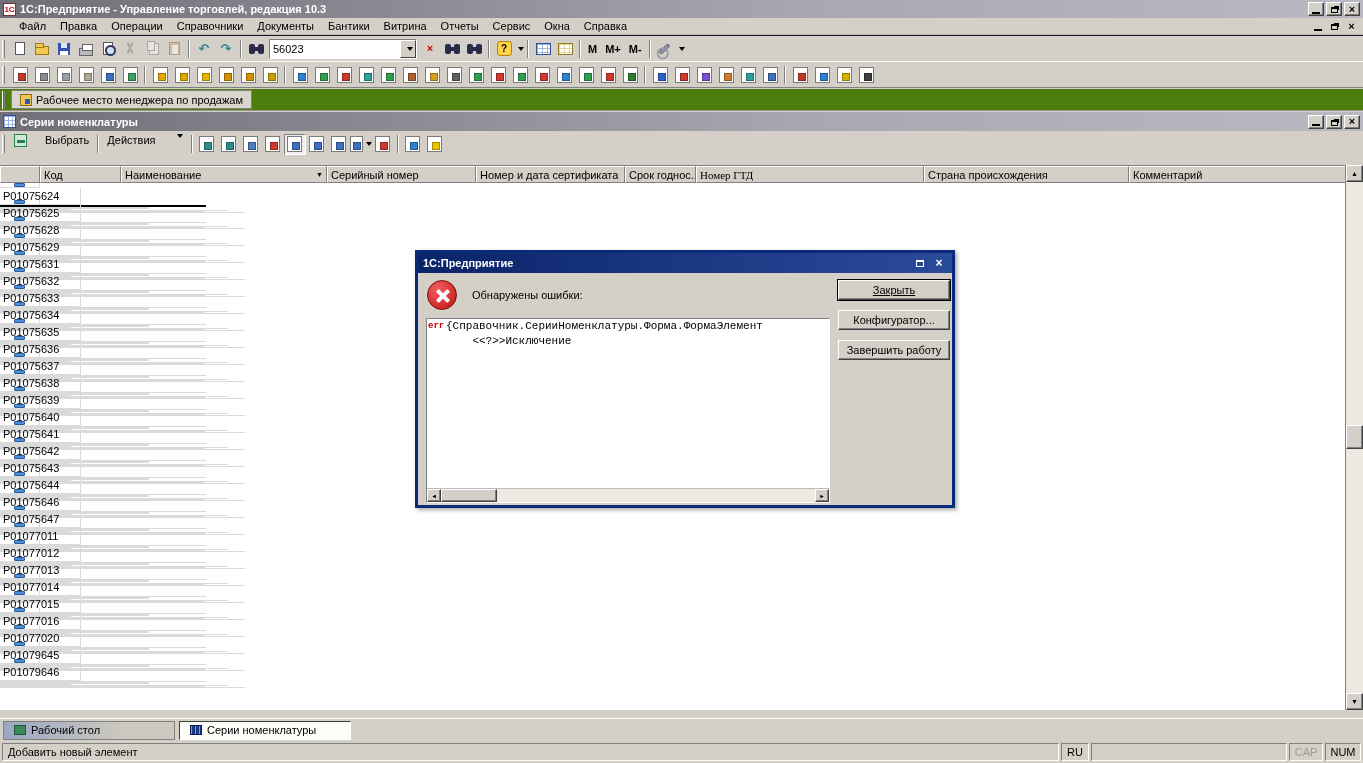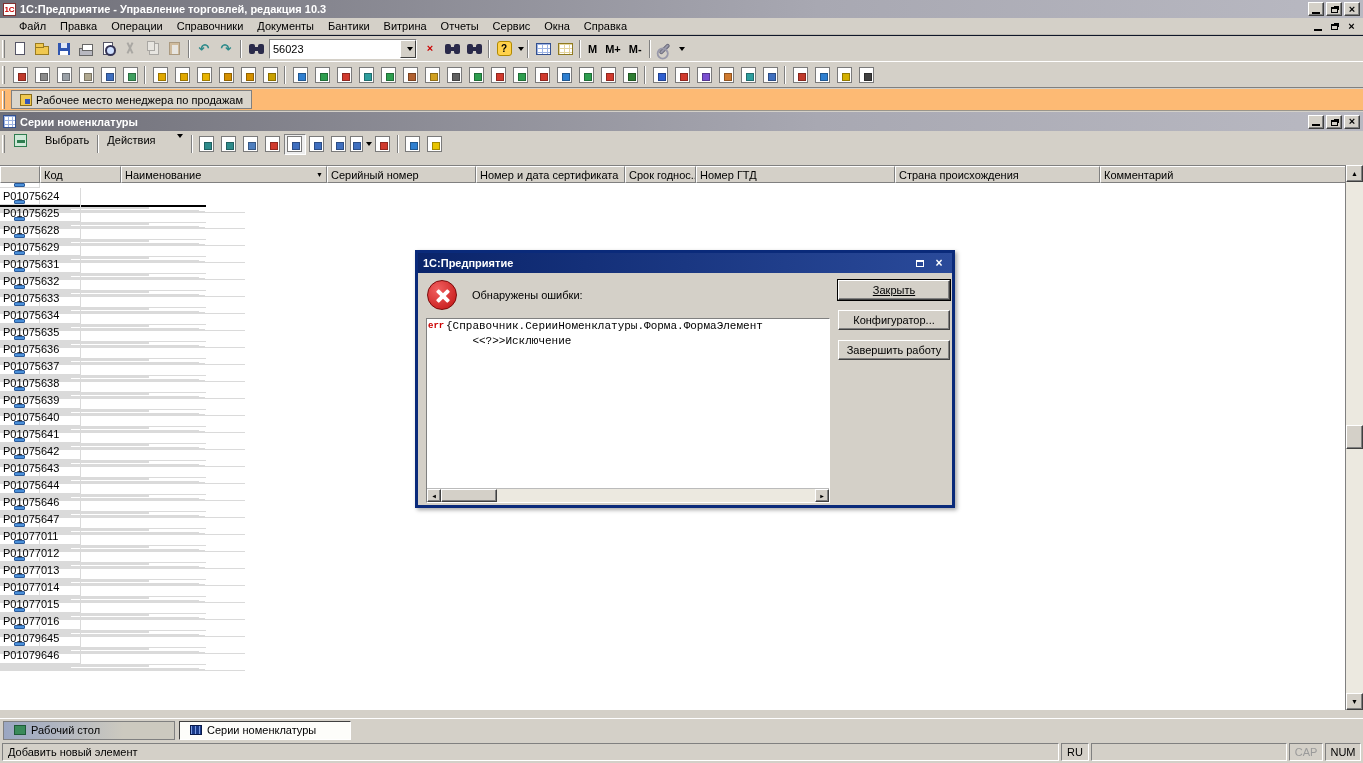--- a/index.html
+++ b/index.html
@@ -79,21 +79,21 @@
   .combo { display:flex; align-items:center; width:148px; height:20px; background:#fff; border:1px solid; border-color:#808080 #fff #fff #808080; margin:0 2px; flex:0 0 auto; }
   .combo .val { flex:1; padding:0 3px; }
   .combo .drop { width:16px; height:18px; display:flex; align-items:center; justify-content:center; border:1px solid; border-color:#fff #404040 #404040 #fff; background:#d4d0c8; }
 
   
   .gico { width:15px; height:16px; position:relative; background:#fff; border:1px solid #7a7a7a; display:block; }
   .gico i { position:absolute; right:1px; bottom:1px; width:8px; height:8px; border:1px solid rgba(0,0,0,.3); }
   .tbtn.pressed { border:1px solid; border-color:#808080 #fff #fff #808080; background:#eee; }
 
   
-  .worktab-bar { position:absolute; left:0; top:89px; width:100%; height:22px; background:#fdba74; display:flex; align-items:center; border-bottom:1px solid #9a968c; }
+  .worktab-bar { position:absolute; left:0; top:89px; width:100%; height:22px; background:#4d7c0f; display:flex; align-items:center; border-bottom:1px solid #9a968c; }
   .worktab { display:flex; align-items:center; gap:4px; height:19px; padding:0 8px; margin-left:2px;
     border:1px solid #808080; background:#d9d5cc; }
   .wt-icon { width:12px; height:12px; background:#f0c850; border:1px solid #8a6d1a; position:relative; }
   .wt-icon::after { content:""; position:absolute; right:1px; bottom:1px; width:5px; height:5px; background:#3355bb; }
 
   
   .child-title { position:absolute; left:0; top:112px; width:100%; height:19px;
     background:linear-gradient(90deg,#6f6f78,#a8a8b2 60%,#b9b9c2); color:#fff; font-weight:bold;
     display:flex; align-items:center; padding:0 3px; }
   .ct-icon { width:13px; height:13px; background:#fff; border:1px solid #33508f; margin-right:4px;
@@ -107,21 +107,21 @@
   
   .table-wrap { position:absolute; left:0; top:165px; width:1345px; height:545px; background:#fff; border-top:1px solid #808080; }
   .thead { display:flex; height:17px; }
   .th { background:#d4d0c8; border:1px solid; border-color:#fff #808080 #808080 #fff; padding:0 3px; display:flex; align-items:center; overflow:hidden; white-space:nowrap; flex:0 0 auto; }
   .th .sort { margin-left:auto; font-size:7px; line-height:7px; }
   .trow { display:flex; height:17px;flex-direction:column; }
   .tcell { border-right:1px solid #dadada; border-bottom:1px solid #dadada; padding:0 3px; line-height:16px; overflow:hidden; white-space:nowrap; flex:0 0 auto; }
   .tcell.selected { background:#00007b; border:1px solid #000; }
   .c-mark { width:40px; display:flex; align-items:center; justify-content:center; }
   .c-code { width:81px; } .c-name { width:206px; } .c-serial { width:149px; }
-  .c-cert { width:149px; } .c-expiry { width:71px; } .c-gtd { width:199px; }
+  .c-cert { width:149px; } .c-expiry { width:71px; } .c-gtd { width:228px;font-family:Liberation Serif, serif; }
   .c-country { width:205px; } .c-comment { width:245px; border-right:none; }
   .rowmark { width:11px; height:4px; background:#4a90d9; border:1px solid #2a5a9a; border-radius:1px; }
 
   
   .vscroll { position:absolute; right:0; top:165px; width:18px; height:545px; background:#ece9e0; border-left:1px solid #808080; }
   .sbtn { position:absolute; left:0; width:17px; height:17px; display:flex; align-items:center; justify-content:center; font-size:7px; }
   .sbtn.up { top:0; } .sbtn.down { bottom:0; }
   .vthumb { position:absolute; left:0; top:260px; width:17px; height:24px; }
 
   
@@ -947,20 +947,33 @@
         <div class="tcell c-cert"></div>
         <div class="tcell c-expiry"></div>
         <div class="tcell c-gtd"></div>
         <div class="tcell c-country"></div>
         <div class="tcell c-comment"></div>
       </div>
       <div class="trow">
         <div class="tcell c-mark">
           <span class="rowmark"></span>
         </div>
+        <div class="tcell c-code">P01077020</div>
+        <div class="tcell c-name"></div>
+        <div class="tcell c-serial"></div>
+        <div class="tcell c-cert"></div>
+        <div class="tcell c-expiry"></div>
+        <div class="tcell c-gtd"></div>
+        <div class="tcell c-country"></div>
+        <div class="tcell c-comment"></div>
+      </div>
+      <div class="trow">
+        <div class="tcell c-mark">
+          <span class="rowmark"></span>
+        </div>
         <div class="tcell c-code">P01079645</div>
         <div class="tcell c-name"></div>
         <div class="tcell c-serial"></div>
         <div class="tcell c-cert"></div>
         <div class="tcell c-expiry"></div>
         <div class="tcell c-gtd"></div>
         <div class="tcell c-country"></div>
         <div class="tcell c-comment"></div>
       </div>
       <div class="trow">

